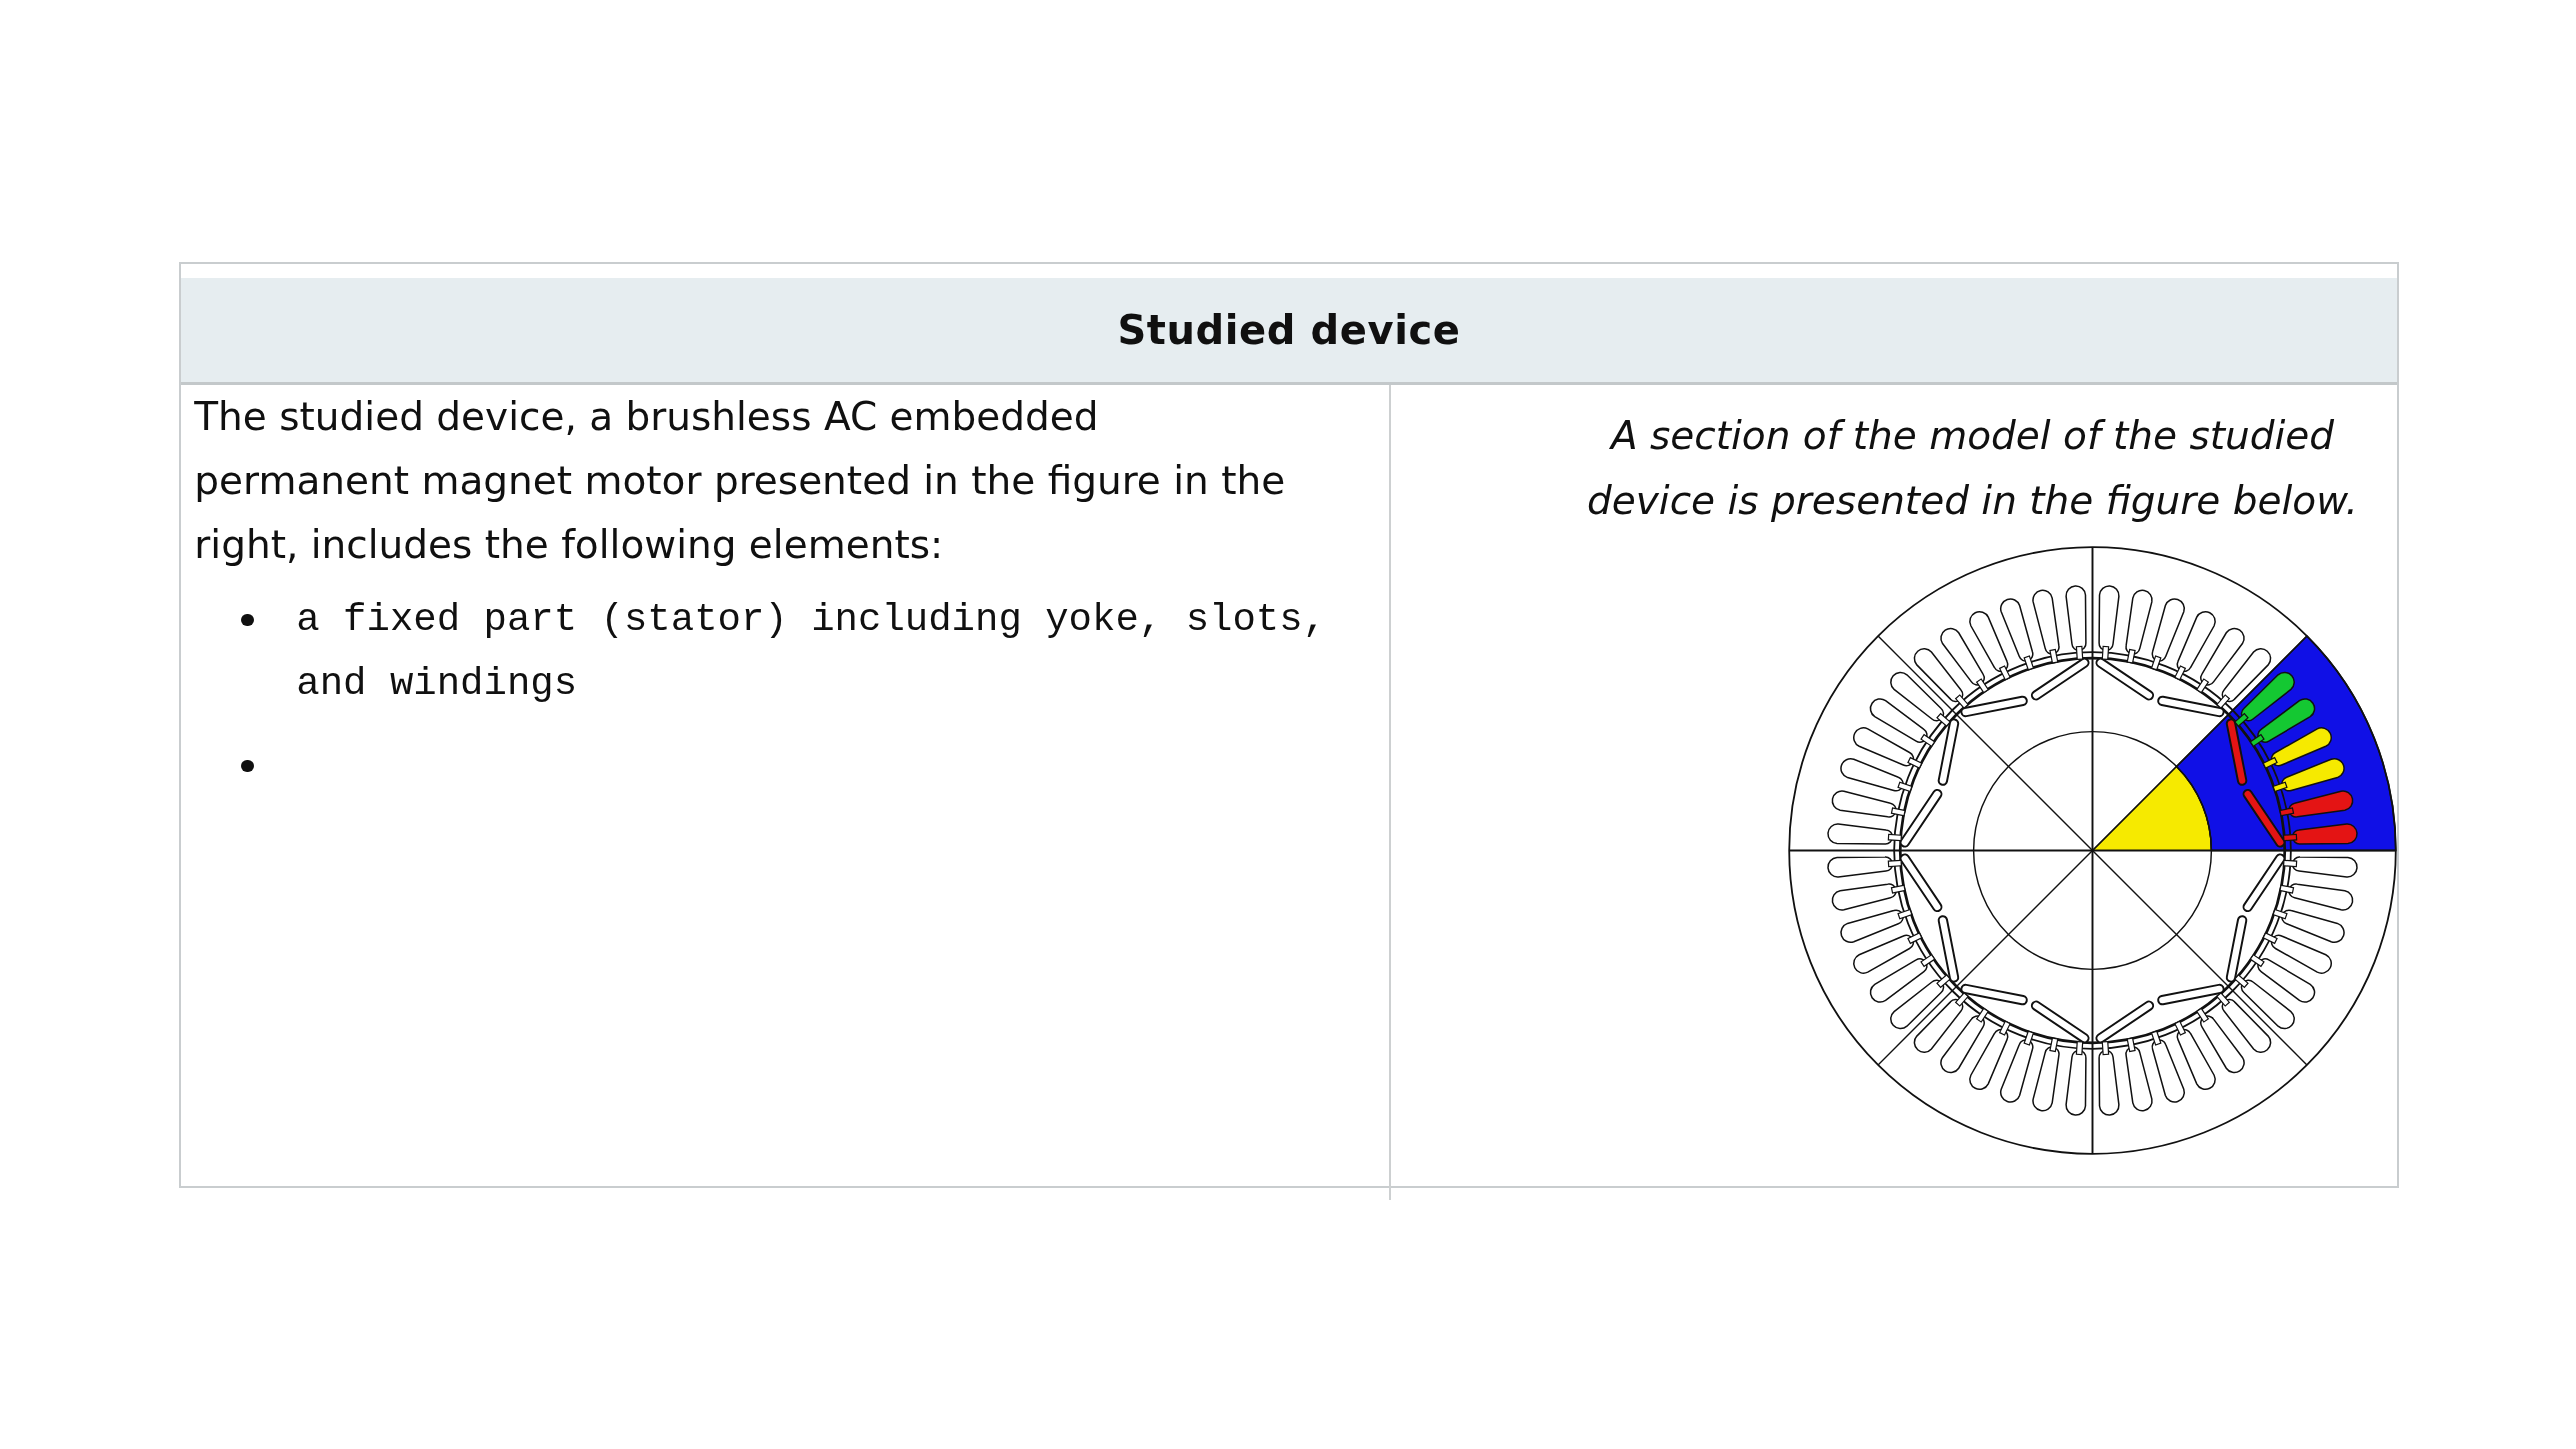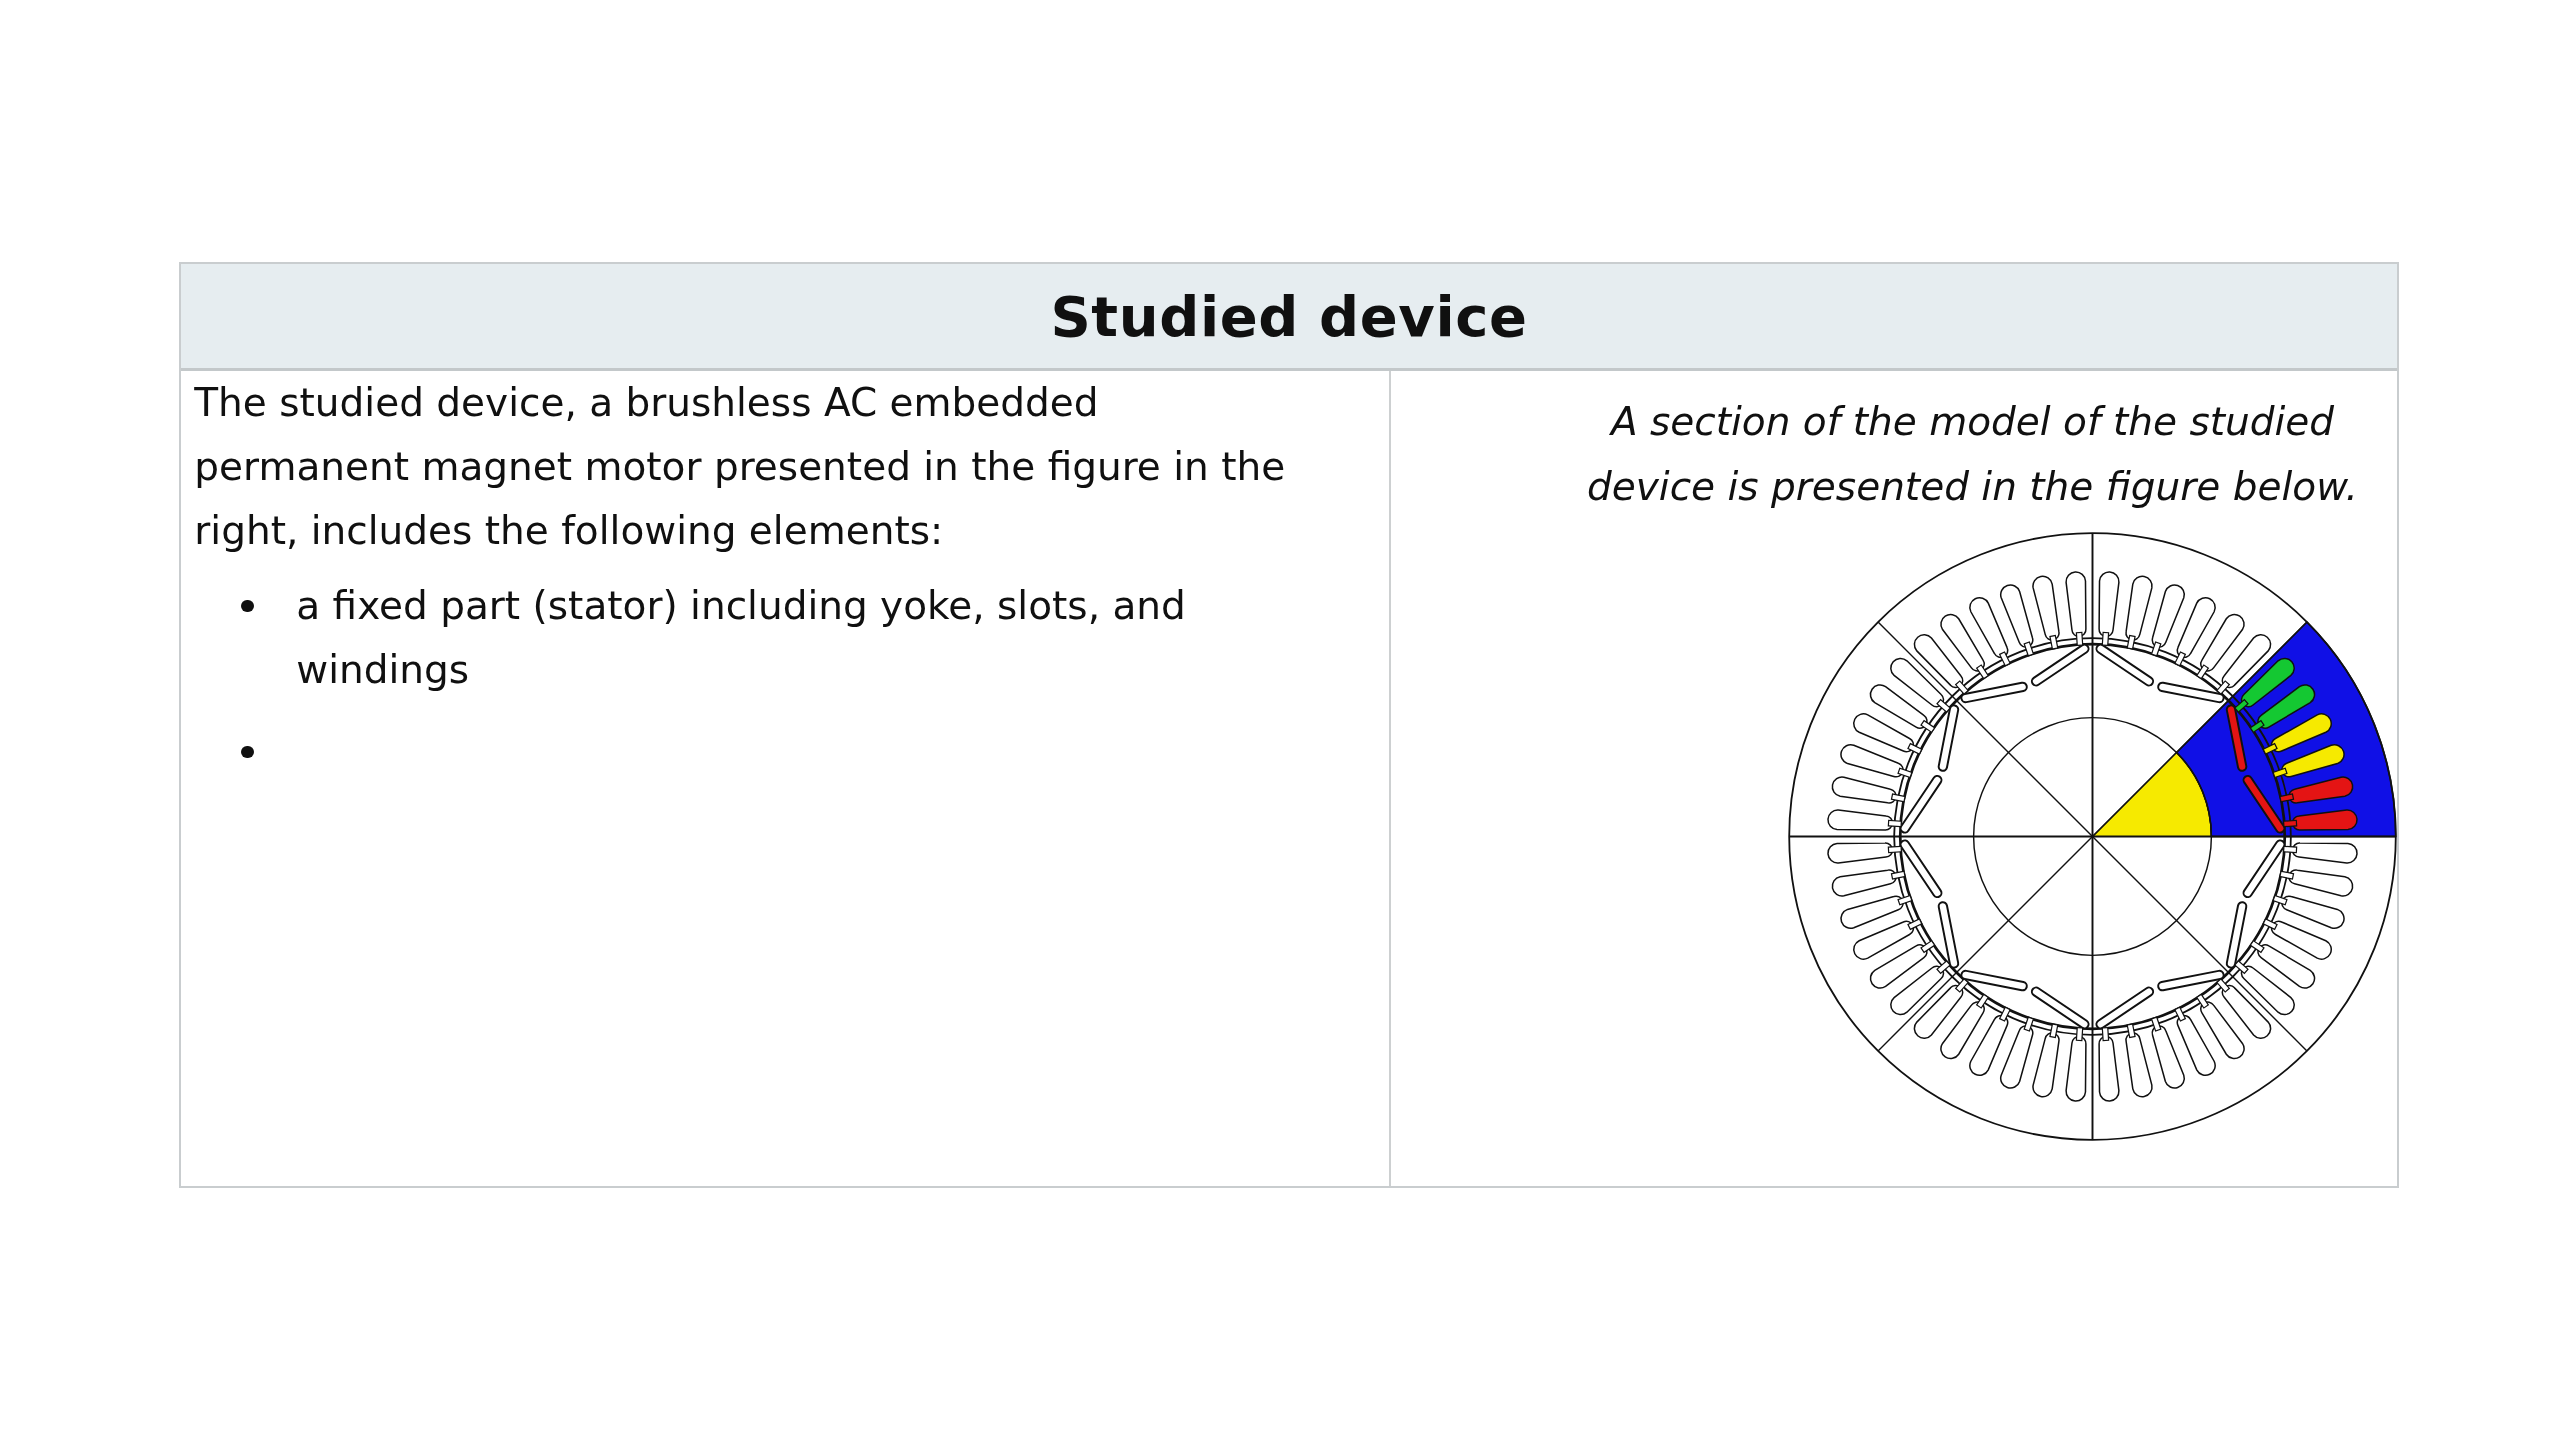--- a/index.html
+++ b/index.html
@@ -9,38 +9,38 @@
     font-family:"DejaVu Sans","Liberation Sans",sans-serif;
     color:#101010;
   }
   .device-table{
     position:absolute;left:179px;top:262px;width:2220px;height:926px;
     border:2.4px solid #c9cdcf;box-sizing:border-box;background:#ffffff;
   }
   .table-header{
     height:104px;background:#e6edf0;border-bottom:3px solid #c3c8ca;
     display:flex;align-items:center;justify-content:center;
-    font-size:56px;font-weight:bold;letter-spacing:0.6px;
+    font-size:40px;font-weight:bold;letter-spacing:0.6px;margin-top:14px;
   }
   .table-body{
     display:flex;height:calc(100% - 107px);
   }
   .cell-left{
     width:1210px;min-width:1210px;border-right:2.4px solid #cdd0d1;box-sizing:border-box;
     display:flex;flex-direction:column;
     padding:0 20.6px 0 13.3px;
   }
   .cell-right{
     flex:1;display:flex;flex-direction:column;align-items:flex-end;font-style:italic;
   }
   .para{
     font-size:39px;line-height:64px;margin:0 0 11px 0;
   }
   ul.bullets{
-    list-style:none;margin:0;padding:0;
+    list-style:none;margin:0;padding:0;font-family:Liberation Mono, monospace;
   }
   ul.bullets li{
     position:relative;padding-left:102px;margin:0 0 18px 0;
     font-size:39px;line-height:64px;
   }
   ul.bullets li:last-child{margin-bottom:0;}
   .dot{
     position:absolute;left:47px;top:25.5px;width:12.7px;height:12.7px;border-radius:50%;
     background:#101010;
   }

